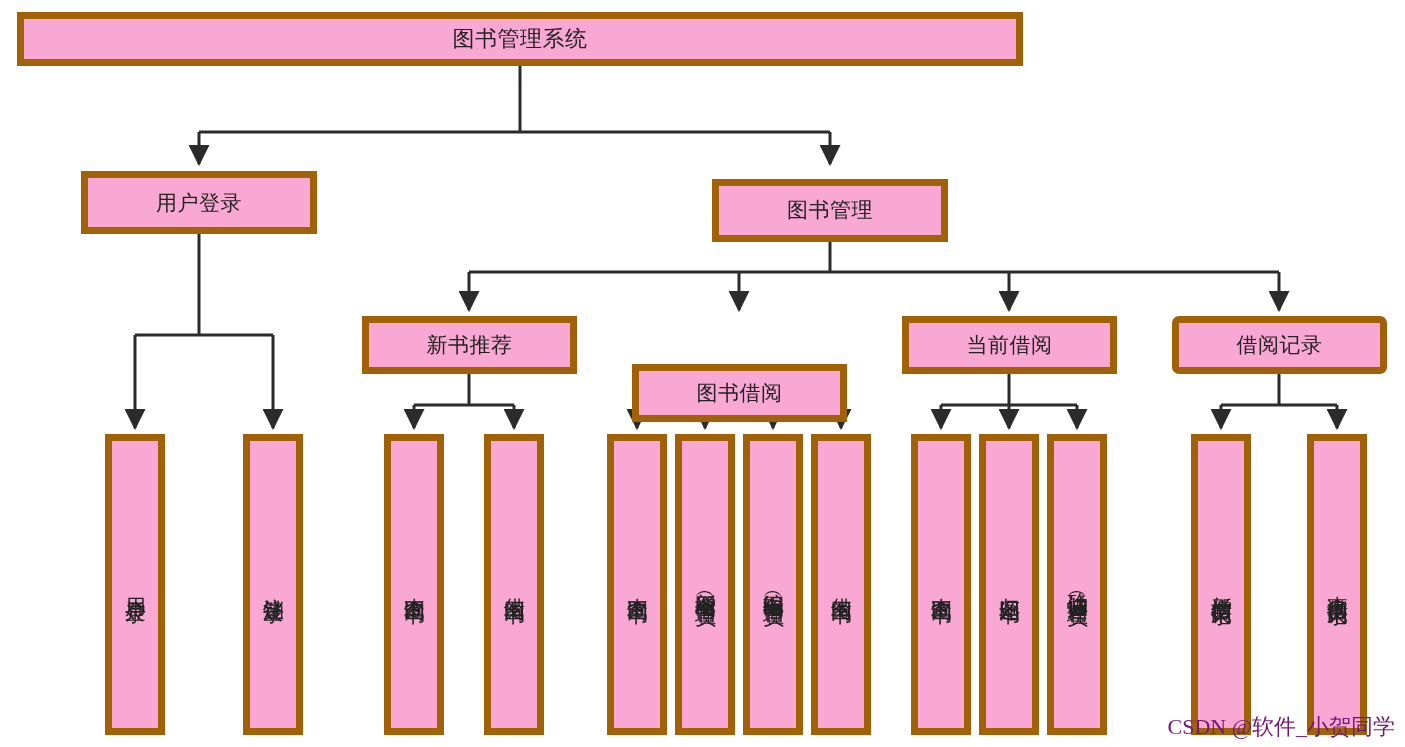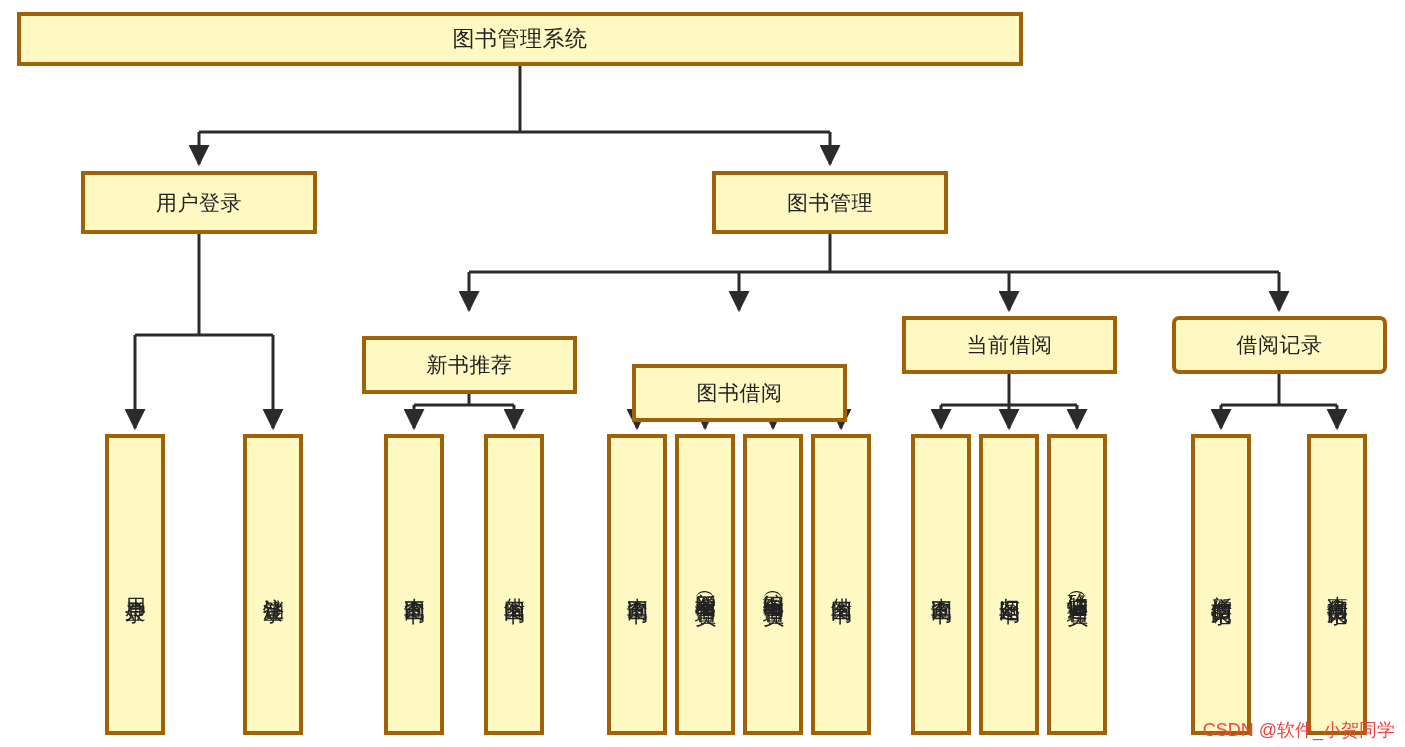--- a/index.html
+++ b/index.html
@@ -20,22 +20,22 @@
   svg.links {
     position: absolute;
     left: 0;
     top: 0;
     width: 1405px;
     height: 747px;
   }
   .node {
     position: absolute;
     box-sizing: border-box;
-    background: #fef9c3;
-    border: 4px solid #a16207;
+    background: #f9a8d4;
+    border: 7px solid #a16207;
     display: flex;
     align-items: center;
     justify-content: center;
     color: #222222;
   }
   .node .label {
     text-align: center;
     line-height: 1.12;
     letter-spacing: 0.5px;
   }
@@ -55,24 +55,25 @@
     font-size: 21px;
     line-height: 1.28;
     letter-spacing: 2px;
     white-space: nowrap;
     max-height: 286px;
   }
   #watermark {
     position: absolute;
     right: 10px;
     bottom: 5px;
-    font-size: 18px;
-    color: #ef4444;
+    font-size: 22px;
+    color: #701a75;
     white-space: nowrap;
     pointer-events: none;
+    font-family: Liberation Serif, serif;
   }
 </style>
 </head>
 <body>
 
 <div id="canvas">
 
   <svg class="links" viewBox="0 0 1405 747">
     <defs>
       <marker id="arrow" viewBox="0 0 10 10" refX="9" refY="5" markerWidth="7" markerHeight="7" orient="auto-start-reverse">
@@ -123,25 +124,25 @@
     </g>
   </svg>
 
   <div class="node root horiz" style="left:17px; top:12px; width:1006px; height:54px;">
     <span class="label">图书管理系统</span>
   </div>
 
   <div class="node horiz" style="left:81px; top:171px; width:236px; height:63px;">
     <span class="label">用户登录</span>
   </div>
-  <div class="node horiz" style="left:712px; top:171px; width:236px; height:63px;">
+  <div class="node horiz" style="left:712px; top:179px; width:236px; height:63px;font-family:Liberation Serif, serif;">
     <span class="label">图书管理</span>
   </div>
 
-  <div class="node horiz" style="left:362px; top:316px; width:215px; height:58px;margin-top:20px;">
+  <div class="node horiz" style="left:362px; top:316px; width:215px; height:58px;">
     <span class="label">新书推荐</span>
   </div>
   <div class="node horiz" style="left:632px; top:316px; width:215px; height:58px;margin-top:48px;">
     <span class="label">图书借阅</span>
   </div>
   <div class="node horiz" style="left:902px; top:316px; width:215px; height:58px;">
     <span class="label">当前借阅</span>
   </div>
   <div class="node horiz" style="left:1172px; top:316px; width:215px; height:58px;border-radius:7px;">
     <span class="label">借阅记录</span>

